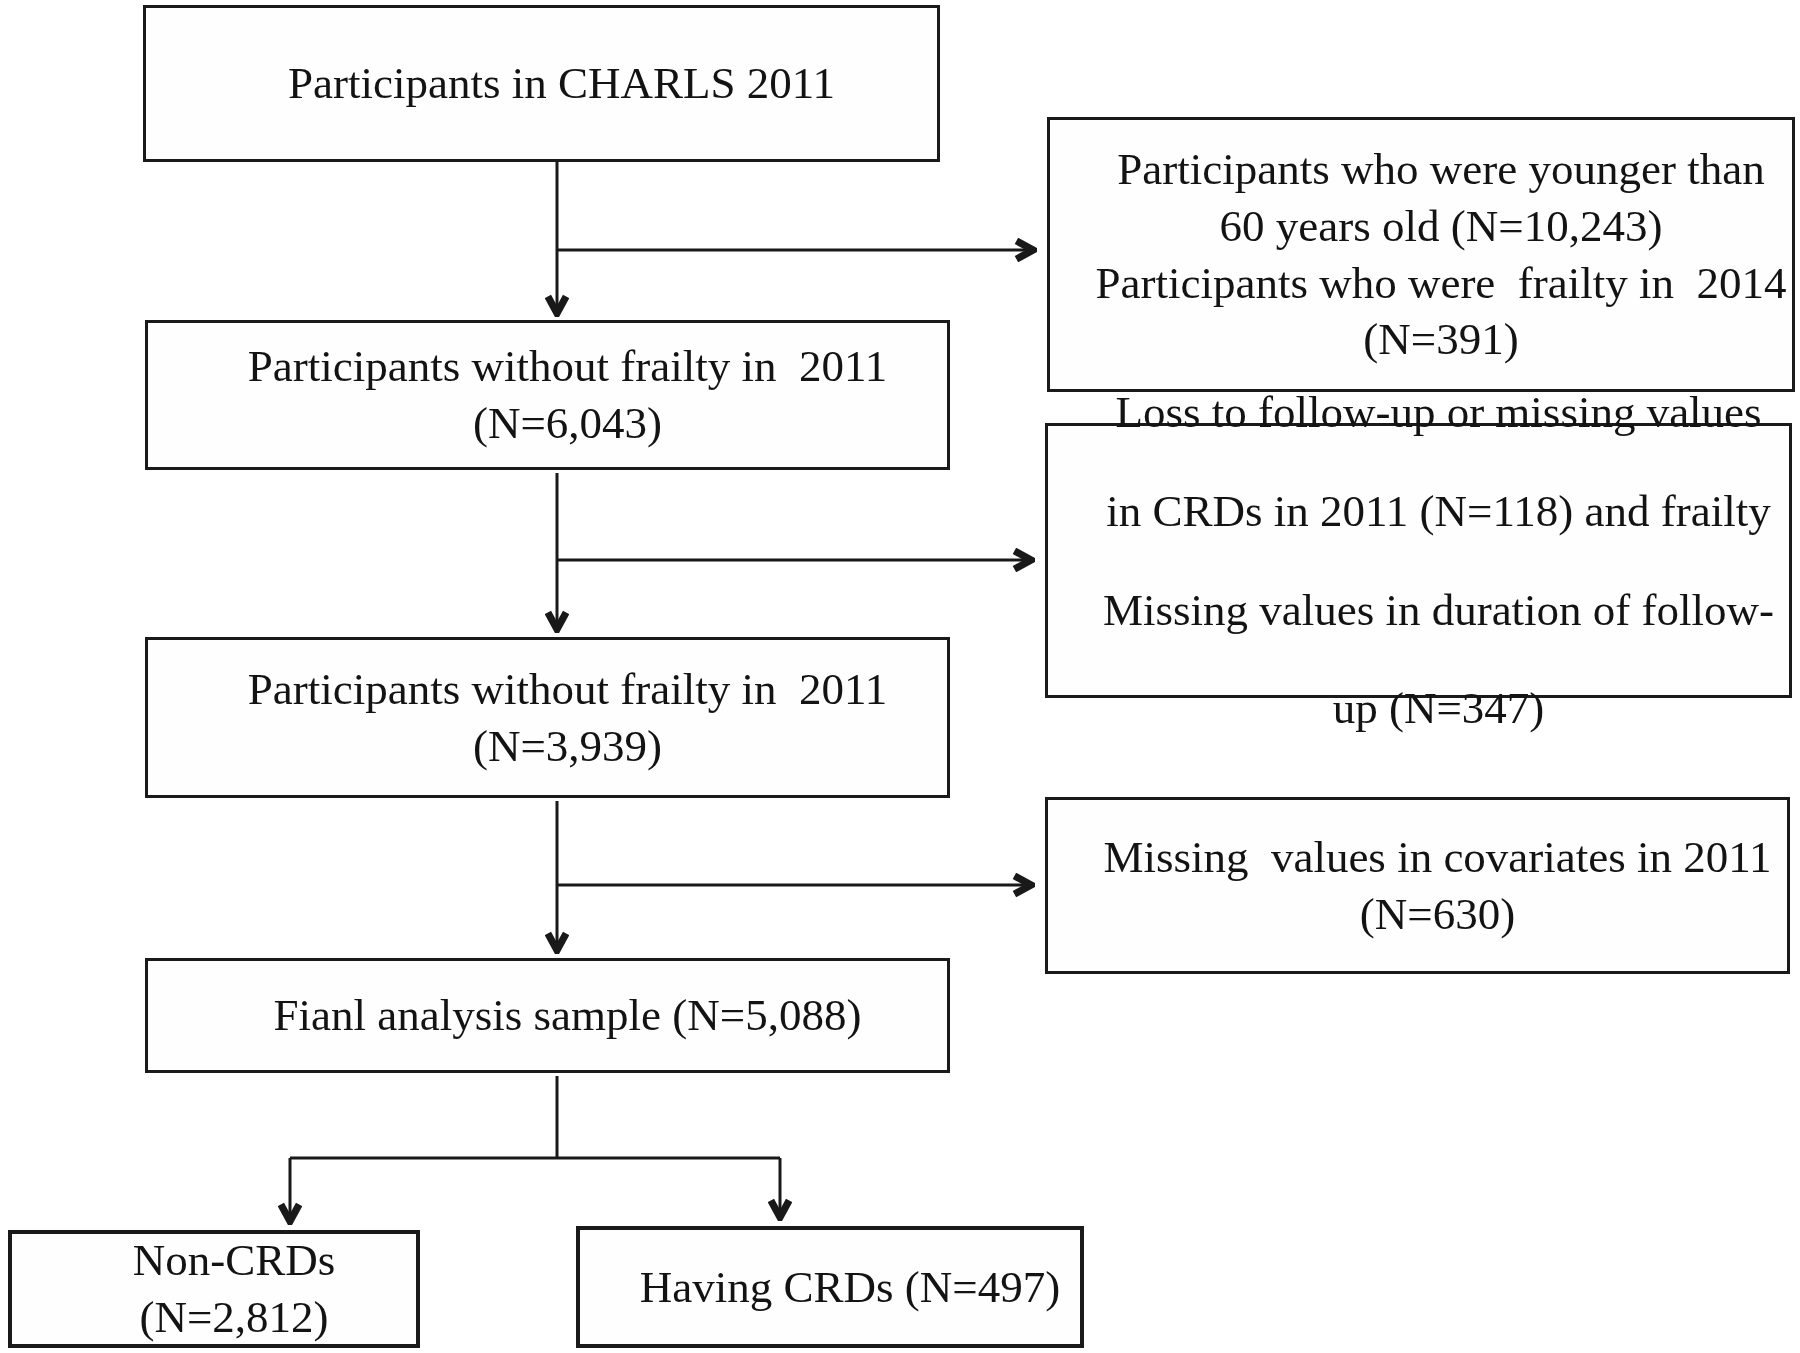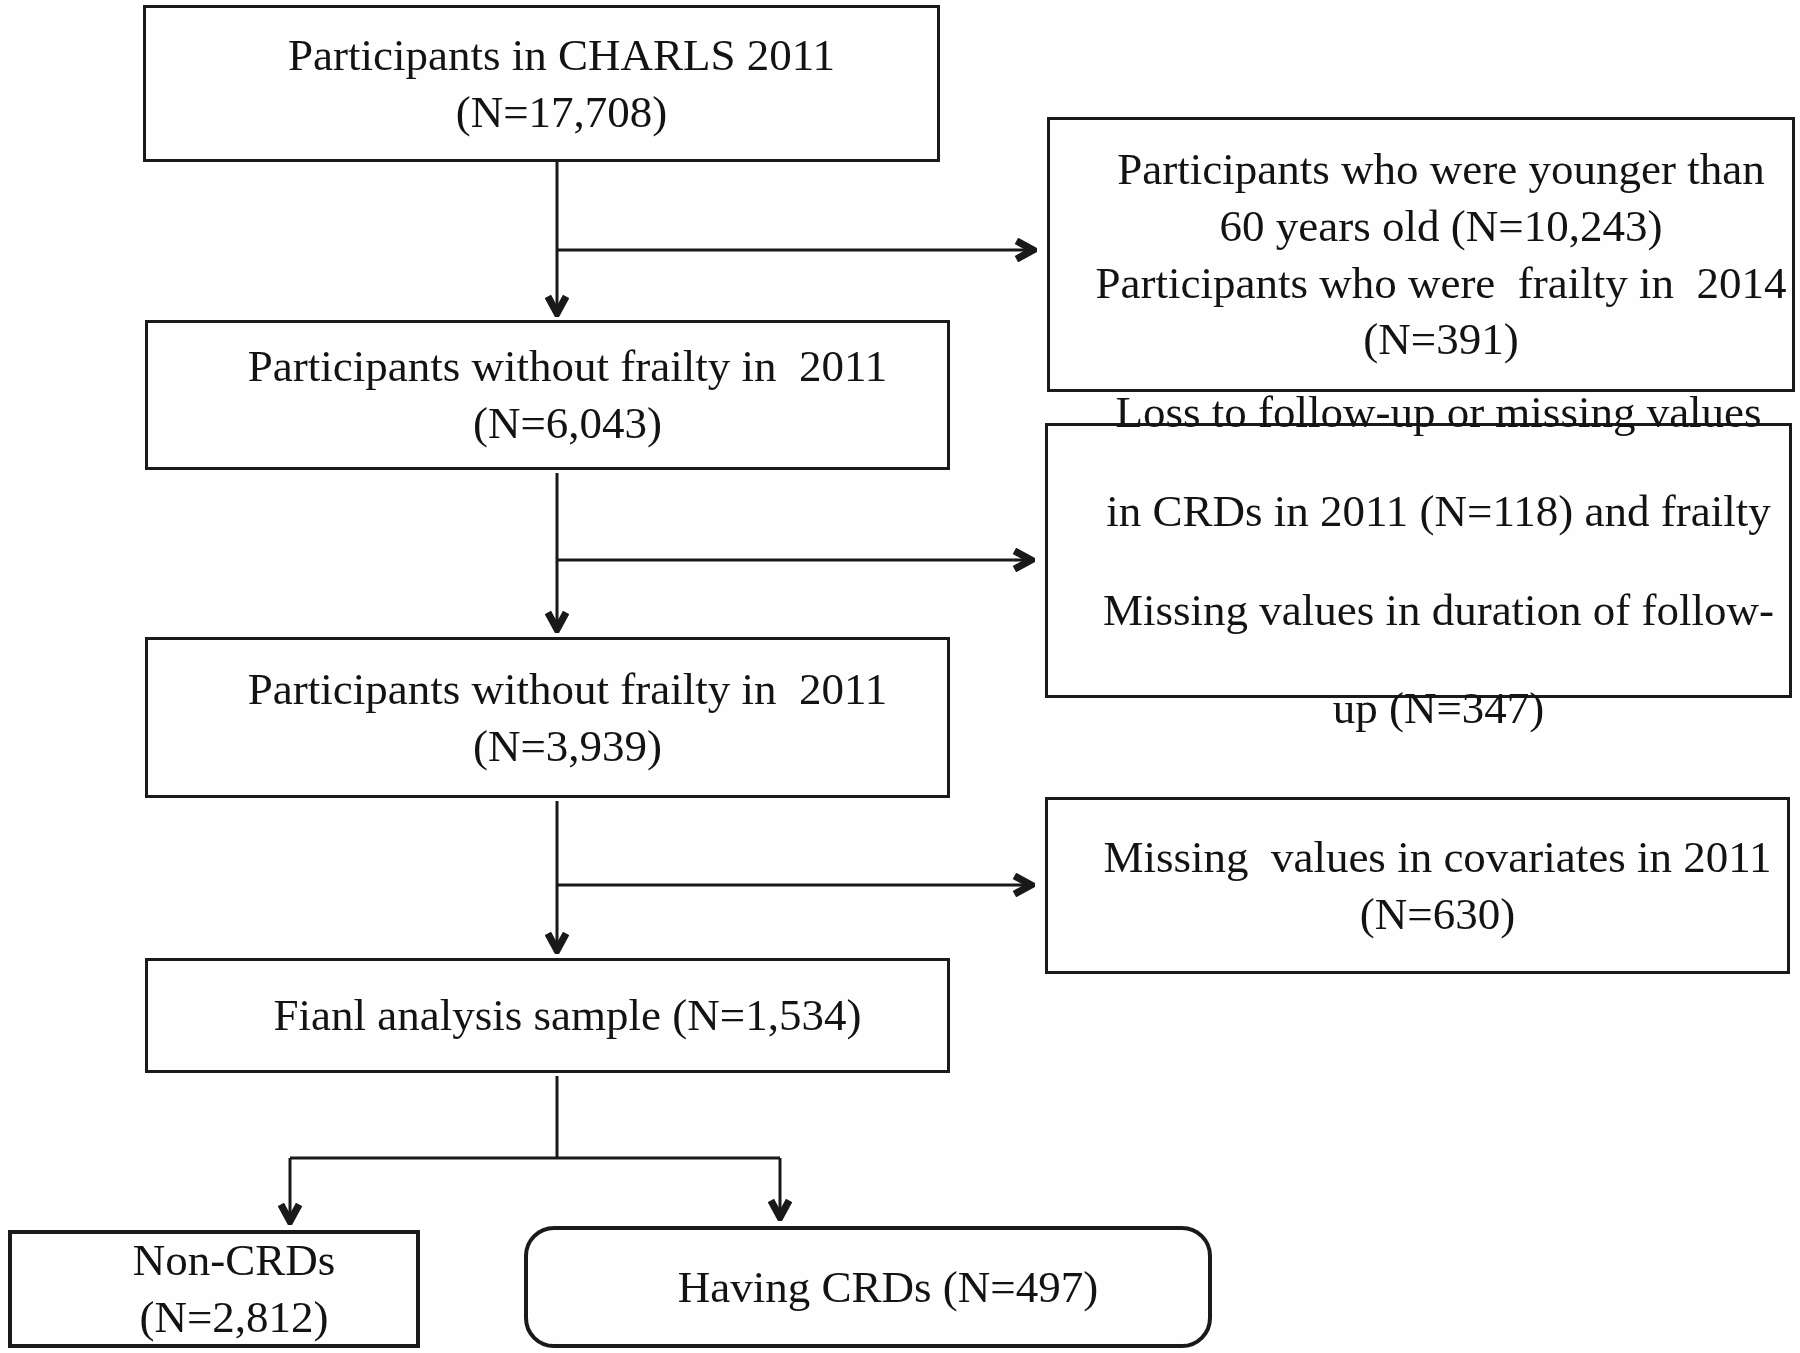--- a/index.html
+++ b/index.html
@@ -42,21 +42,21 @@
 
   
   #box-charls        { left: 143px;  top: 5px;    width: 797px; height: 157px; }
   #box-excl1         { left: 1047px; top: 117px;  width: 748px; height: 275px; }
   #box-nofrailty1    { left: 145px;  top: 320px;  width: 805px; height: 150px; }
   #box-excl2         { left: 1045px; top: 423px;  width: 747px; height: 275px; line-height: 1.22; gap: 44px; }
   #box-nofrailty2    { left: 145px;  top: 637px;  width: 805px; height: 161px; }
   #box-excl3         { left: 1045px; top: 797px;  width: 745px; height: 177px; }
   #box-final         { left: 145px;  top: 958px;  width: 805px; height: 115px; }
   #box-noncrds       { left: 8px;    top: 1230px; width: 412px; height: 118px; }
-  #box-havingcrds    { left: 524px;  top: 1226px; width: 688px; height: 122px; border-radius: 30px; }
+  #box-havingcrds    { left: 576px;  top: 1226px; width: 508px; height: 122px; }
 </style>
 </head>
 <body>
 
 <div class="stage">
 
   <svg class="connectors" viewBox="0 0 1800 1353" xmlns="http://www.w3.org/2000/svg">
     <defs>
       <marker id="arrow" viewBox="0 0 10 10" refX="8.4" refY="5" markerWidth="8" markerHeight="8" orient="auto">
         <path d="M1.5,1.2 L8.5,5 L1.5,8.8" fill="none" stroke="#191919" stroke-width="1.7"></path>
@@ -69,21 +69,20 @@
     <path d="M557 801 V950" marker-end="url(#arrow)"></path>
     <path d="M557 885 H1031" marker-end="url(#arrow)"></path>
     <path d="M557 1076 V1158"></path>
     <path d="M290 1158 H780"></path>
     <path d="M290 1158 V1221" marker-end="url(#arrow)"></path>
     <path d="M780 1158 V1217" marker-end="url(#arrow)"></path>
   </svg>
 
   <div class="fbox" id="box-charls">
     <div class="bline">Participants in CHARLS 2011</div>
-    <div class="bline">(N=17,708)</div>
   </div>
 
   <div class="fbox" id="box-excl1">
     <div class="bline">Participants who were younger than</div>
     <div class="bline">60 years old (N=10,243)</div>
     <div class="bline">Participants who were  frailty in  2014</div>
     <div class="bline">(N=391)</div>
   </div>
 
   <div class="fbox" id="box-nofrailty1">
@@ -102,21 +101,21 @@
     <div class="bline">Participants without frailty in  2011</div>
     <div class="bline">(N=3,939)</div>
   </div>
 
   <div class="fbox" id="box-excl3">
     <div class="bline">Missing  values in covariates in 2011</div>
     <div class="bline">(N=630)</div>
   </div>
 
   <div class="fbox" id="box-final">
-    <div class="bline">Fianl analysis sample (N=1,534)</div>
+    <div class="bline">Fianl analysis sample (N=5,088)</div>
   </div>
 
   <div class="fbox thick" id="box-noncrds">
     <div class="bline">Non-CRDs (N=2,812)</div>
   </div>
 
   <div class="fbox thick" id="box-havingcrds">
     <div class="bline">Having CRDs (N=497)</div>
   </div>
 

